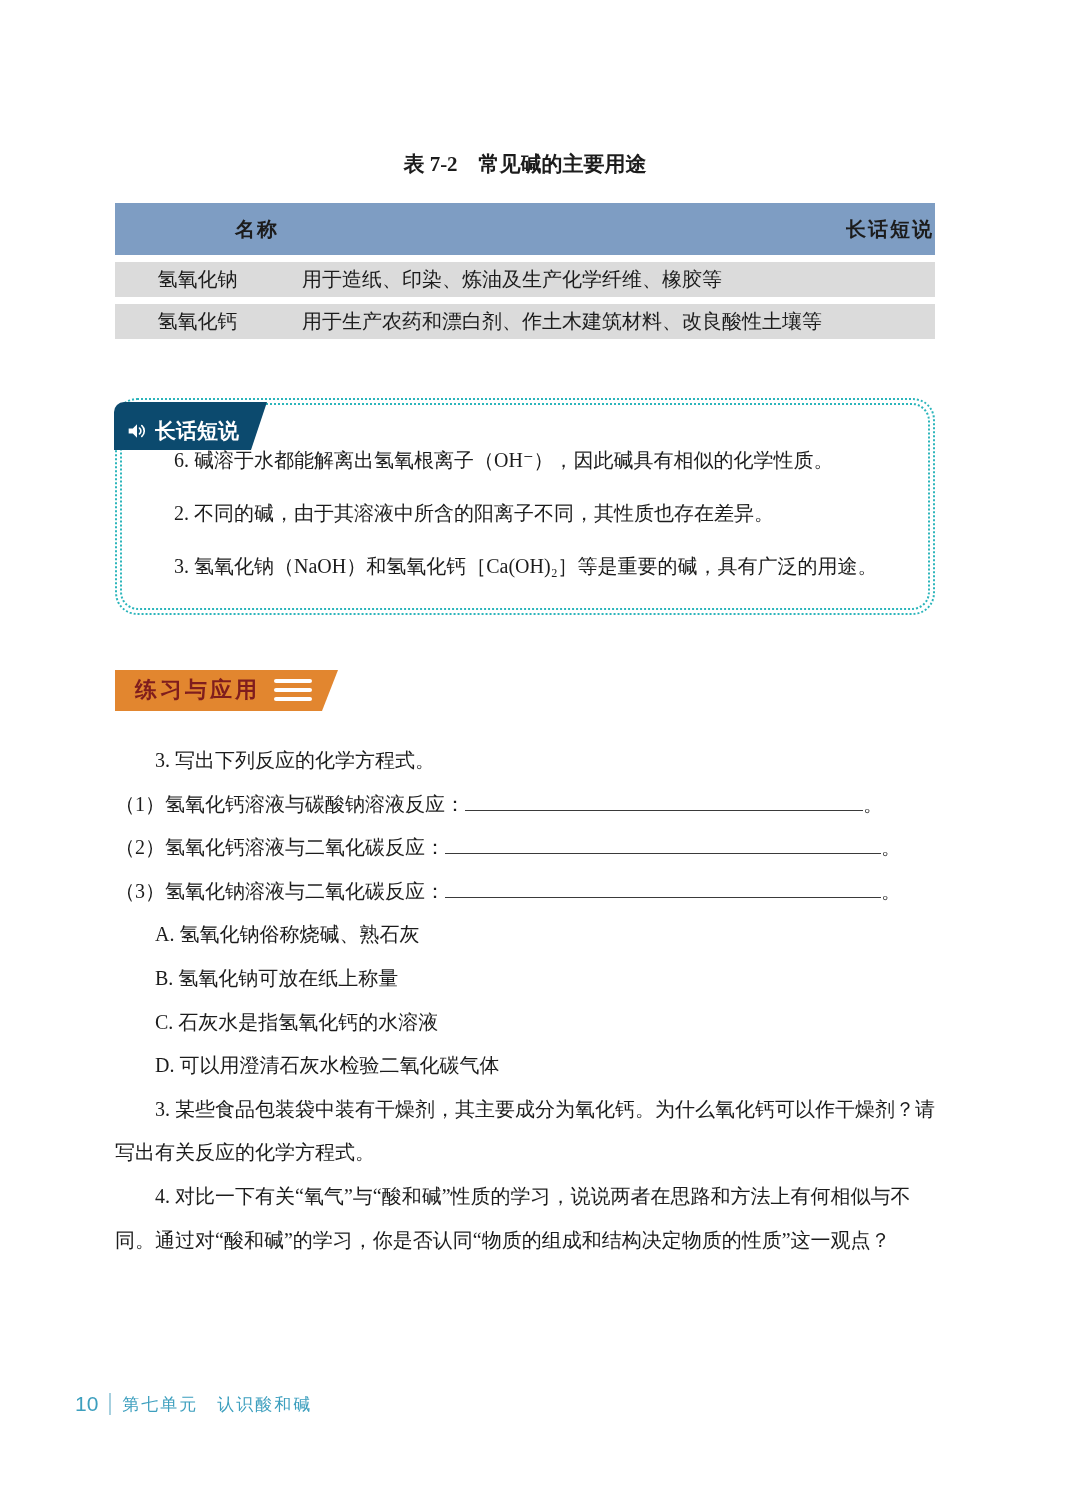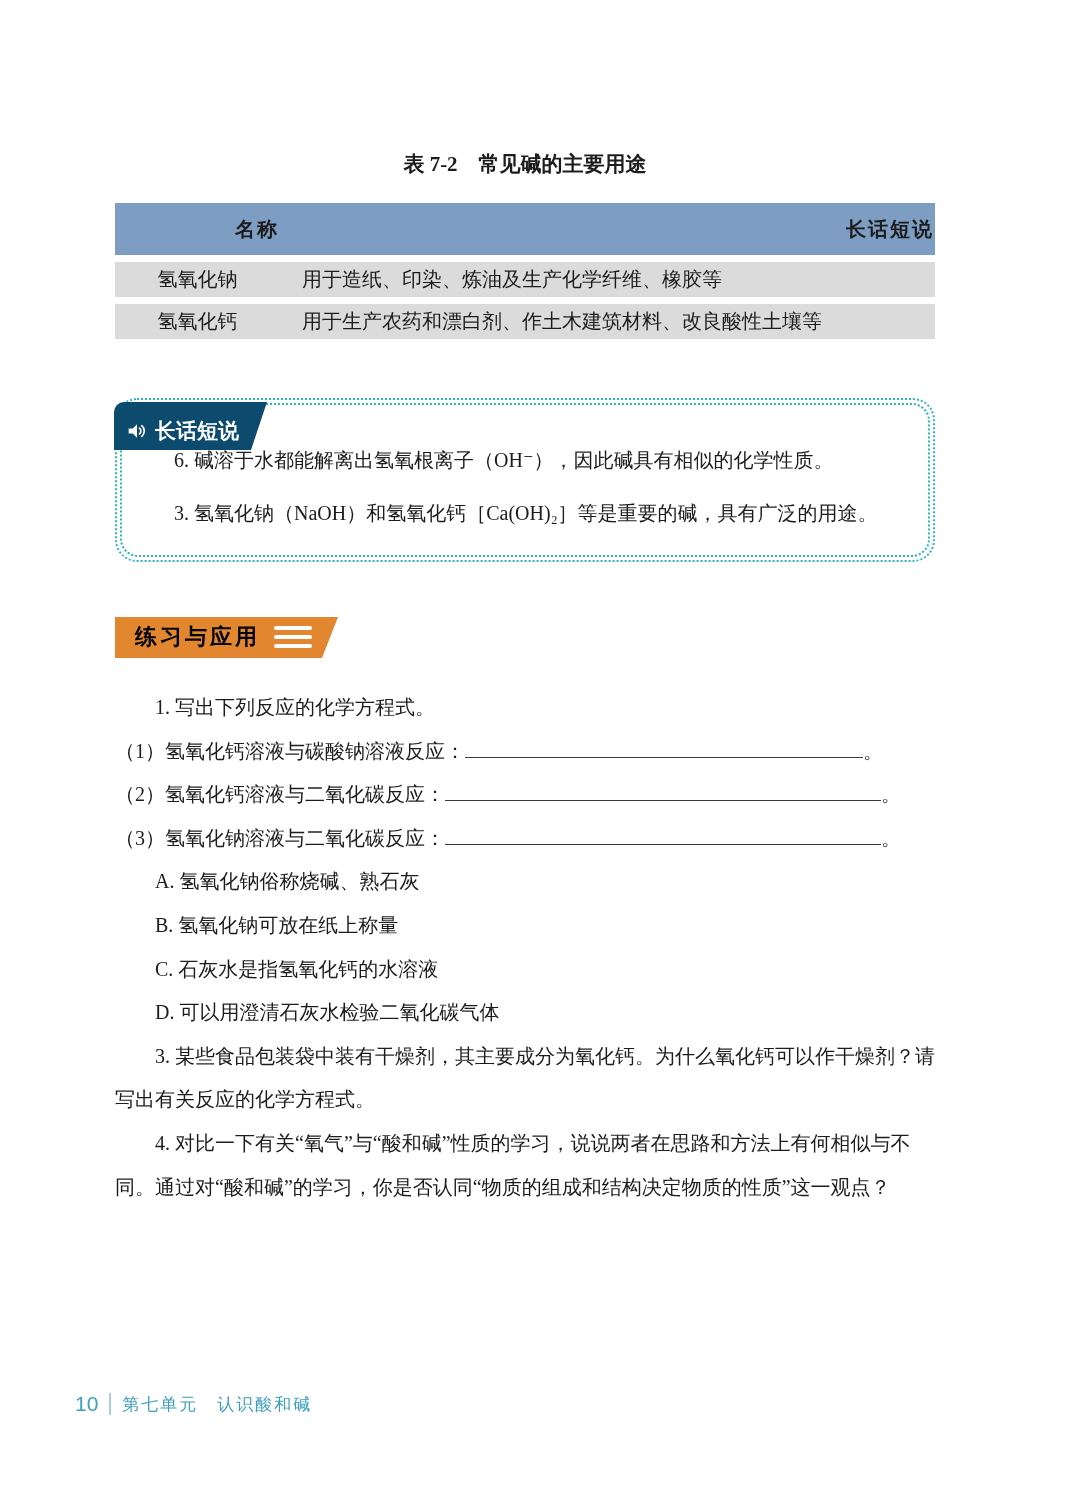--- a/index.html
+++ b/index.html
@@ -84,21 +84,21 @@
   }
   .callout-inner p:last-child { margin-bottom: 0; }
 
   
   .banner {
     position: relative;
     margin-top: 55px;
     display: inline-flex;
     align-items: center;
     background: #E2862F;
-    color: #000000;
+    color: #7f1d1d;
     font-weight: bold;
     font-size: 22px;
     font-family: "Liberation Sans", sans-serif;
     letter-spacing: 3px;
     padding: 5px 16px 6px 20px;
     clip-path: polygon(0 0, 100% 0, calc(100% - 16px) 100%, 0 100%);
   }
   .banner-lines {
     display: flex;
     flex-direction: column;
@@ -184,39 +184,40 @@
             <polygon points="2,9 7,9 12,4 12,20 7,15 2,15" fill="#ffffff"></polygon>
             <path d="M15 8.5 a4.5 4.5 0 0 1 0 7" stroke="#ffffff" stroke-width="2" fill="none" stroke-linecap="round"></path>
             <path d="M17.8 5.6 a8.5 8.5 0 0 1 0 12.8" stroke="#ffffff" stroke-width="2" fill="none" stroke-linecap="round"></path>
           </svg>
         </span>
         <span>长话短说</span>
       </div>
       <div class="callout-outer">
         <div class="callout-inner">
           <p>6. 碱溶于水都能解离出氢氧根离子（OH⁻），因此碱具有相似的化学性质。</p>
+          <p>2. 不同的碱，由于其溶液中所含的阳离子不同，其性质也存在差异。</p>
           <p>3. 氢氧化钠（NaOH）和氢氧化钙［Ca(OH)₂］等是重要的碱，具有广泛的用途。</p>
         </div>
       </div>
     </div>
 
     <div>
       <div class="banner">
         <span>练习与应用</span>
         <span class="banner-lines">
           <span></span>
             <span></span>
             <span></span>
         </span>
         <span class="banner-fold"></span>
       </div>
     </div>
 
     <div class="exercises">
-      <p class="q">1. 写出下列反应的化学方程式。</p>
+      <p class="q">3. 写出下列反应的化学方程式。</p>
 
       <p class="sub">
         <span>（1）氢氧化钙溶液与碳酸钠溶液反应：</span><span class="blank" style="width:398px"></span><span>。</span>
       </p>
       <p class="sub">
         <span>（2）氢氧化钙溶液与二氧化碳反应：</span><span class="blank" style="width:436px"></span><span>。</span>
       </p>
       <p class="sub">
         <span>（3）氢氧化钠溶液与二氧化碳反应：</span><span class="blank" style="width:436px"></span><span>。</span>
       </p>

